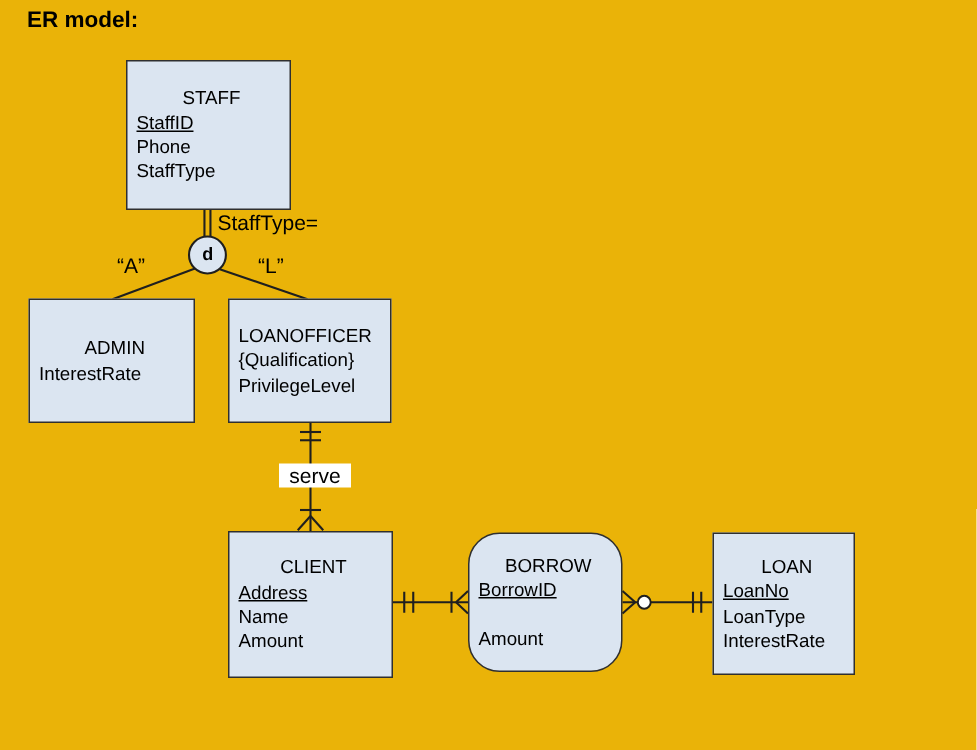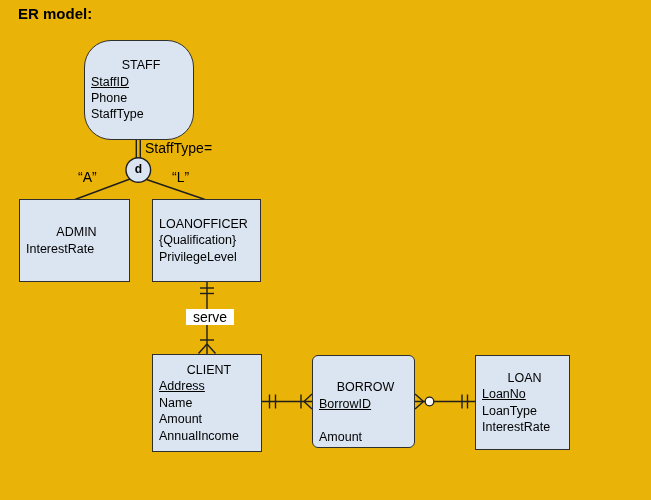--- a/index.html
+++ b/index.html
@@ -22,21 +22,21 @@
     box-sizing: border-box;
     background: var(--entity-fill, #dbe5f1);
     border: 1.6px solid var(--entity-border, #2f2f2f);
     display: flex;
     flex-direction: column;
     justify-content: center;
     font-size: 12.5px;
     line-height: 16.4px;
     padding: 2px 2px 2px 6px;
   }
-  .entity.rounded { border-radius: 6px; justify-content: flex-end; }
+  .entity.rounded { border-radius: 21px; }
   .ename { text-align: center; }
   .ename.left { text-align: left; }
   .pk { text-decoration: underline; }
   .spacer { height: 16.4px; }
 
   .lbl { position: absolute; z-index: 3; font-size: 14px; white-space: nowrap; }
   .lbl.bg { background: #ffffff; padding: 0 3px; }
   .page-title { position: absolute; left: 18px; top: 5px; z-index: 3; font-size: 15px; font-weight: bold; }
   .d-letter {
     position: absolute; z-index: 3;
@@ -83,21 +83,21 @@
       <line x1="423.5" y1="401.5" x2="415" y2="394"></line>
       <line x1="423.5" y1="401.5" x2="415" y2="409"></line>
       <circle class="opt-circle" cx="429.5" cy="401.5" r="4.3"></circle>
       <line x1="462" y1="394.5" x2="462" y2="408.5"></line>
       <line x1="467.5" y1="394.5" x2="467.5" y2="408.5"></line>
     </g>
   </svg>
 
   <div class="page-title">ER model:</div>
 
-  <div class="entity" style="left:84px; top:40px; width:110px; height:100px;border-radius:27px;">
+  <div class="entity" style="left:84px; top:40px; width:110px; height:100px;">
     <div class="ename">STAFF</div>
     <div class="attr pk">StaffID</div>
     <div class="attr">Phone</div>
     <div class="attr">StaffType</div>
   </div>
 
   <div class="lbl" style="left:145px; top:140px;">StaffType=</div>
   <div class="d-letter">d</div>
   <div class="lbl" style="left:78px; top:169px;">“A”</div>
   <div class="lbl" style="left:172px; top:169px;">“L”</div>
@@ -113,21 +113,20 @@
     <div class="attr">PrivilegeLevel</div>
   </div>
 
   <div class="lbl bg" style="left:186px; top:309px; width:42px; text-align:center;">serve</div>
 
   <div class="entity" style="left:152px; top:354px; width:110px; height:98px;">
     <div class="ename">CLIENT</div>
     <div class="attr pk">Address</div>
     <div class="attr">Name</div>
     <div class="attr">Amount</div>
-    <div class="attr">AnnualIncome</div>
   </div>
 
   <div class="entity rounded" style="left:312px; top:355px; width:103px; height:93px;">
     <div class="ename">BORROW</div>
     <div class="attr pk">BorrowID</div>
     <div class="spacer"></div>
     <div class="attr">Amount</div>
   </div>
 
   <div class="entity" style="left:475px; top:355px; width:95px; height:95px;">

